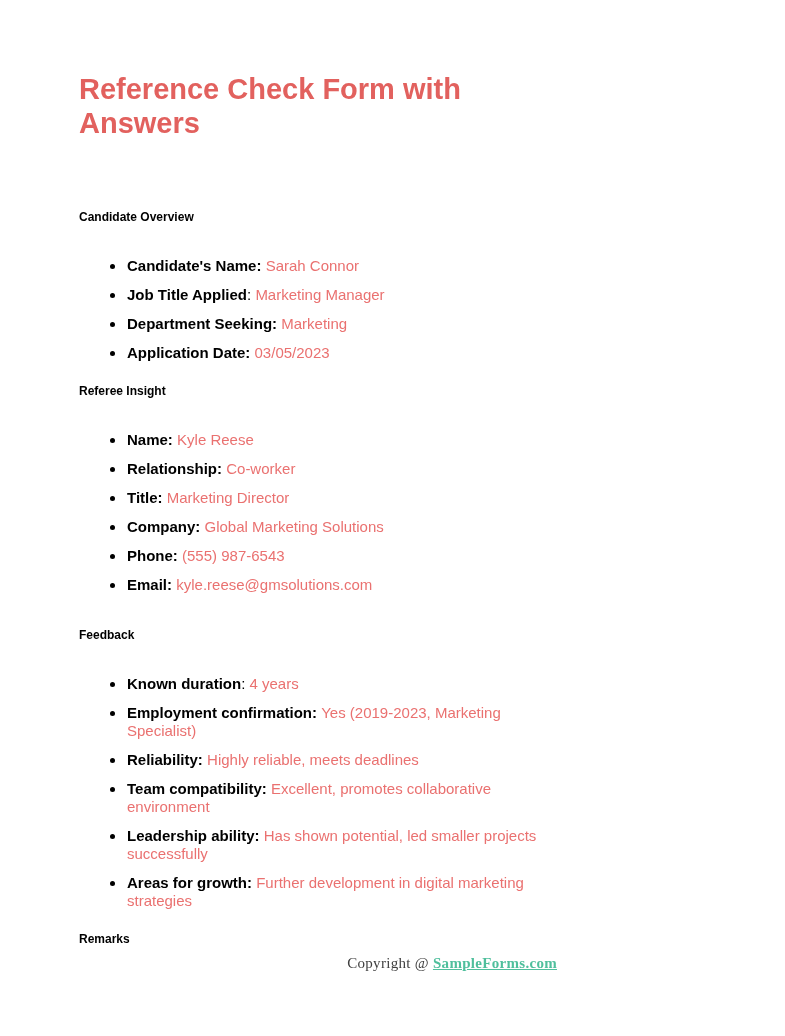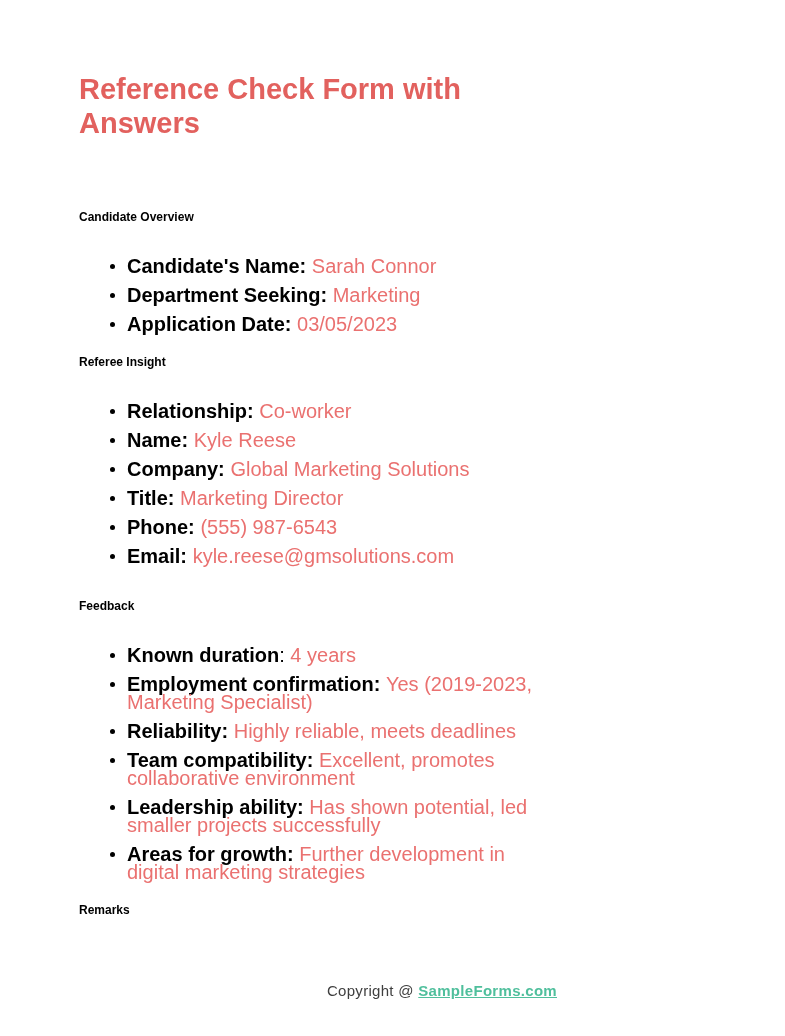--- a/index.html
+++ b/index.html
@@ -30,21 +30,21 @@
     line-height: 18px;
     font-weight: 700;
     color: #000000;
   }
   h2.gap-lg { margin-top: 32px; }
 
   ul.field-list {
     list-style: none;
     margin: 0 0 20px 0;
     padding: 0;
-    font-size: 20px;
+    font-size: 15px;
   }
   ul.field-list li {
     position: relative;
     padding-left: 48px;
     line-height: 18px;
     margin-bottom: 11px;
   }
   ul.field-list li::before {
     content: "";
     position: absolute;
@@ -54,55 +54,57 @@
     height: 5px;
     border-radius: 50%;
     background: #000000;
   }
   .lbl { font-weight: 700; color: #000000; }
   .colon { font-weight: 400; color: #000000; }
   .val { color: #ea7170; margin-left: 0.28em; }
 
   .footer {
     position: absolute;
-    top: 982px;
+    top: 954px;
     right: 79px;
     font-size: 15px;
     line-height: 18px;
     color: #3f3f3f;
     letter-spacing: 0.3px;
+    font-family: Liberation Serif, serif;
   }
   .footer .site-link {
     color: #4fbf9c;
     font-weight: 700;
     text-decoration: underline;
     cursor: pointer;
   }
 </style>
 </head>
 <body>
 
 <div class="page">
   <div class="content">
 
     <h1 class="doc-title">Reference Check Form with Answers</h1>
 
     <h2 class="section-heading">Candidate Overview</h2>
     <ul class="field-list">
       <li><span class="lbl">Candidate's Name:</span><span class="colon"></span><span class="val">Sarah Connor</span></li>
+      <li><span class="lbl">Job Title Applied</span><span class="colon">:</span><span class="val">Marketing Manager</span></li>
       <li><span class="lbl">Department Seeking:</span><span class="colon"></span><span class="val">Marketing</span></li>
       <li><span class="lbl">Application Date:</span><span class="colon"></span><span class="val">03/05/2023</span></li>
     </ul>
 
     <h2 class="section-heading">Referee Insight</h2>
     <ul class="field-list">
+      <li><span class="lbl">Name:</span><span class="colon"></span><span class="val">Kyle Reese</span></li>
       <li><span class="lbl">Relationship:</span><span class="colon"></span><span class="val">Co-worker</span></li>
-      <li><span class="lbl">Name:</span><span class="colon"></span><span class="val">Kyle Reese</span></li>
+      <li><span class="lbl">Title:</span><span class="colon"></span><span class="val">Marketing Director</span></li>
       <li><span class="lbl">Company:</span><span class="colon"></span><span class="val">Global Marketing Solutions</span></li>
-      <li><span class="lbl">Title:</span><span class="colon"></span><span class="val">Marketing Director</span></li>
       <li><span class="lbl">Phone:</span><span class="colon"></span><span class="val">(555) 987-6543</span></li>
       <li><span class="lbl">Email:</span><span class="colon"></span><span class="val">kyle.reese@gmsolutions.com</span></li>
     </ul>
 
     <h2 class="section-heading gap-lg">Feedback</h2>
     <ul class="field-list">
       <li><span class="lbl">Known duration</span><span class="colon">:</span><span class="val">4 years</span></li>
       <li><span class="lbl">Employment confirmation:</span><span class="colon"></span><span class="val">Yes (2019-2023, Marketing Specialist)</span></li>
       <li><span class="lbl">Reliability:</span><span class="colon"></span><span class="val">Highly reliable, meets deadlines</span></li>
       <li><span class="lbl">Team compatibility:</span><span class="colon"></span><span class="val">Excellent, promotes collaborative environment</span></li>

